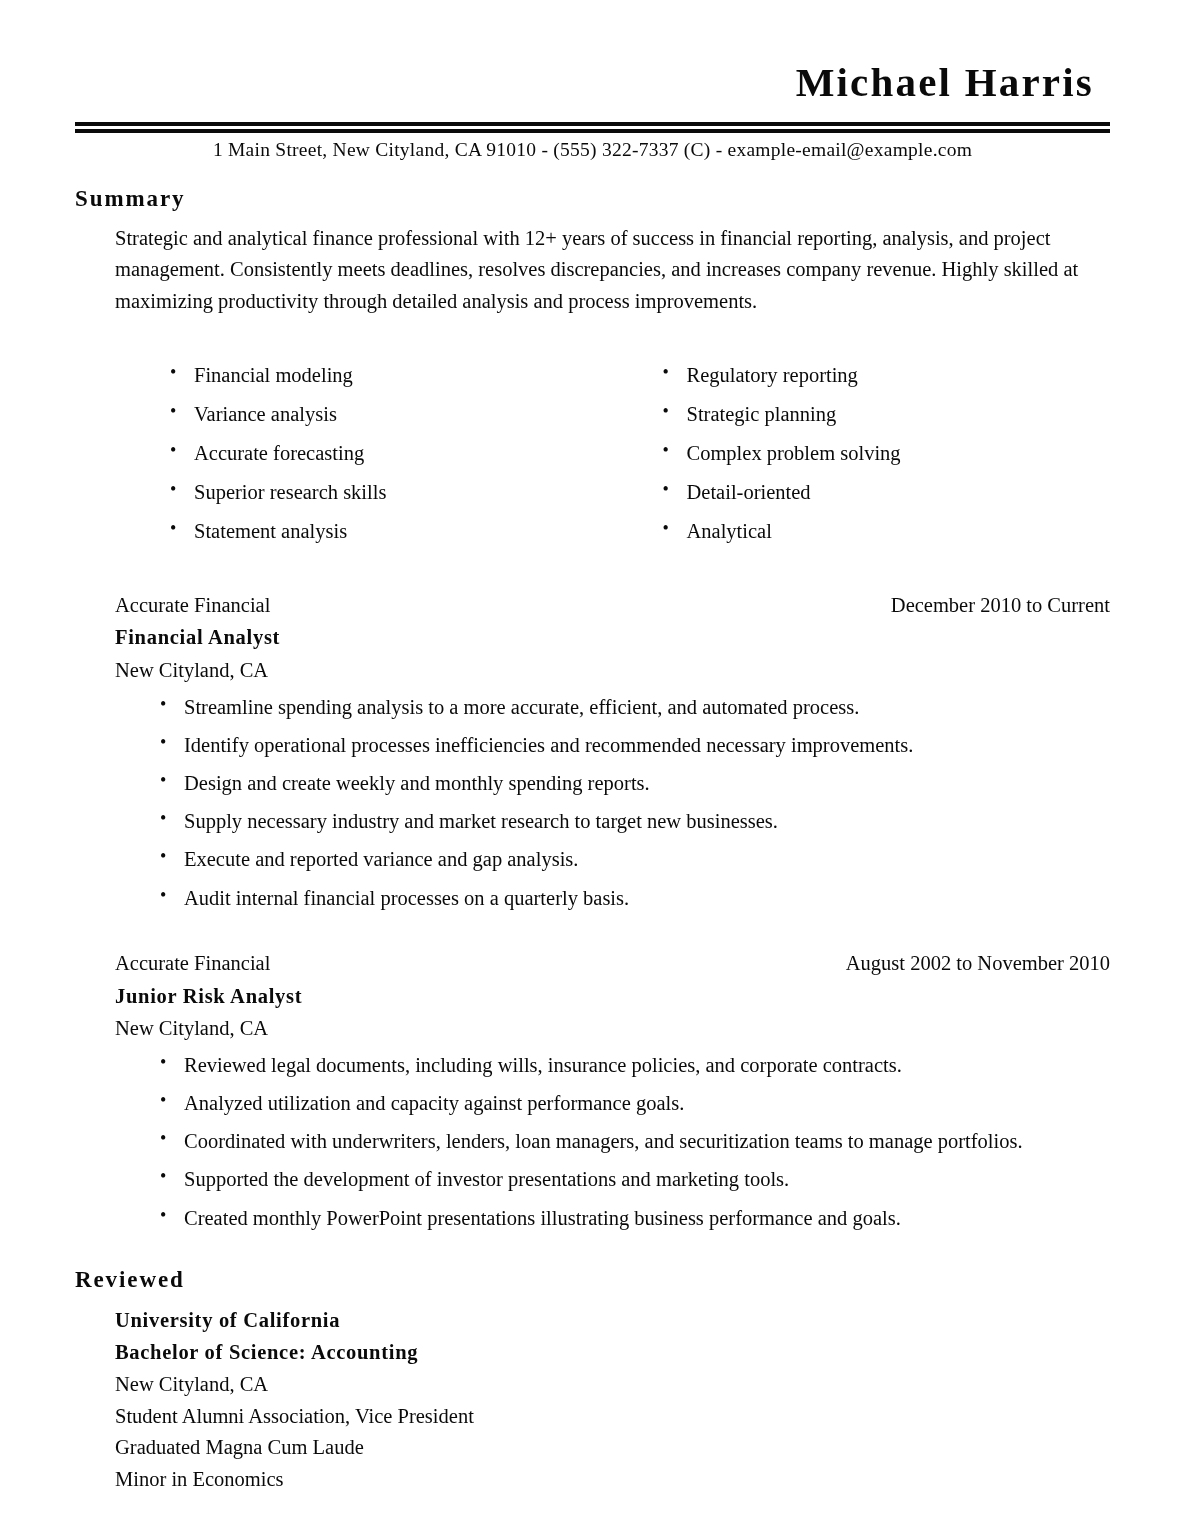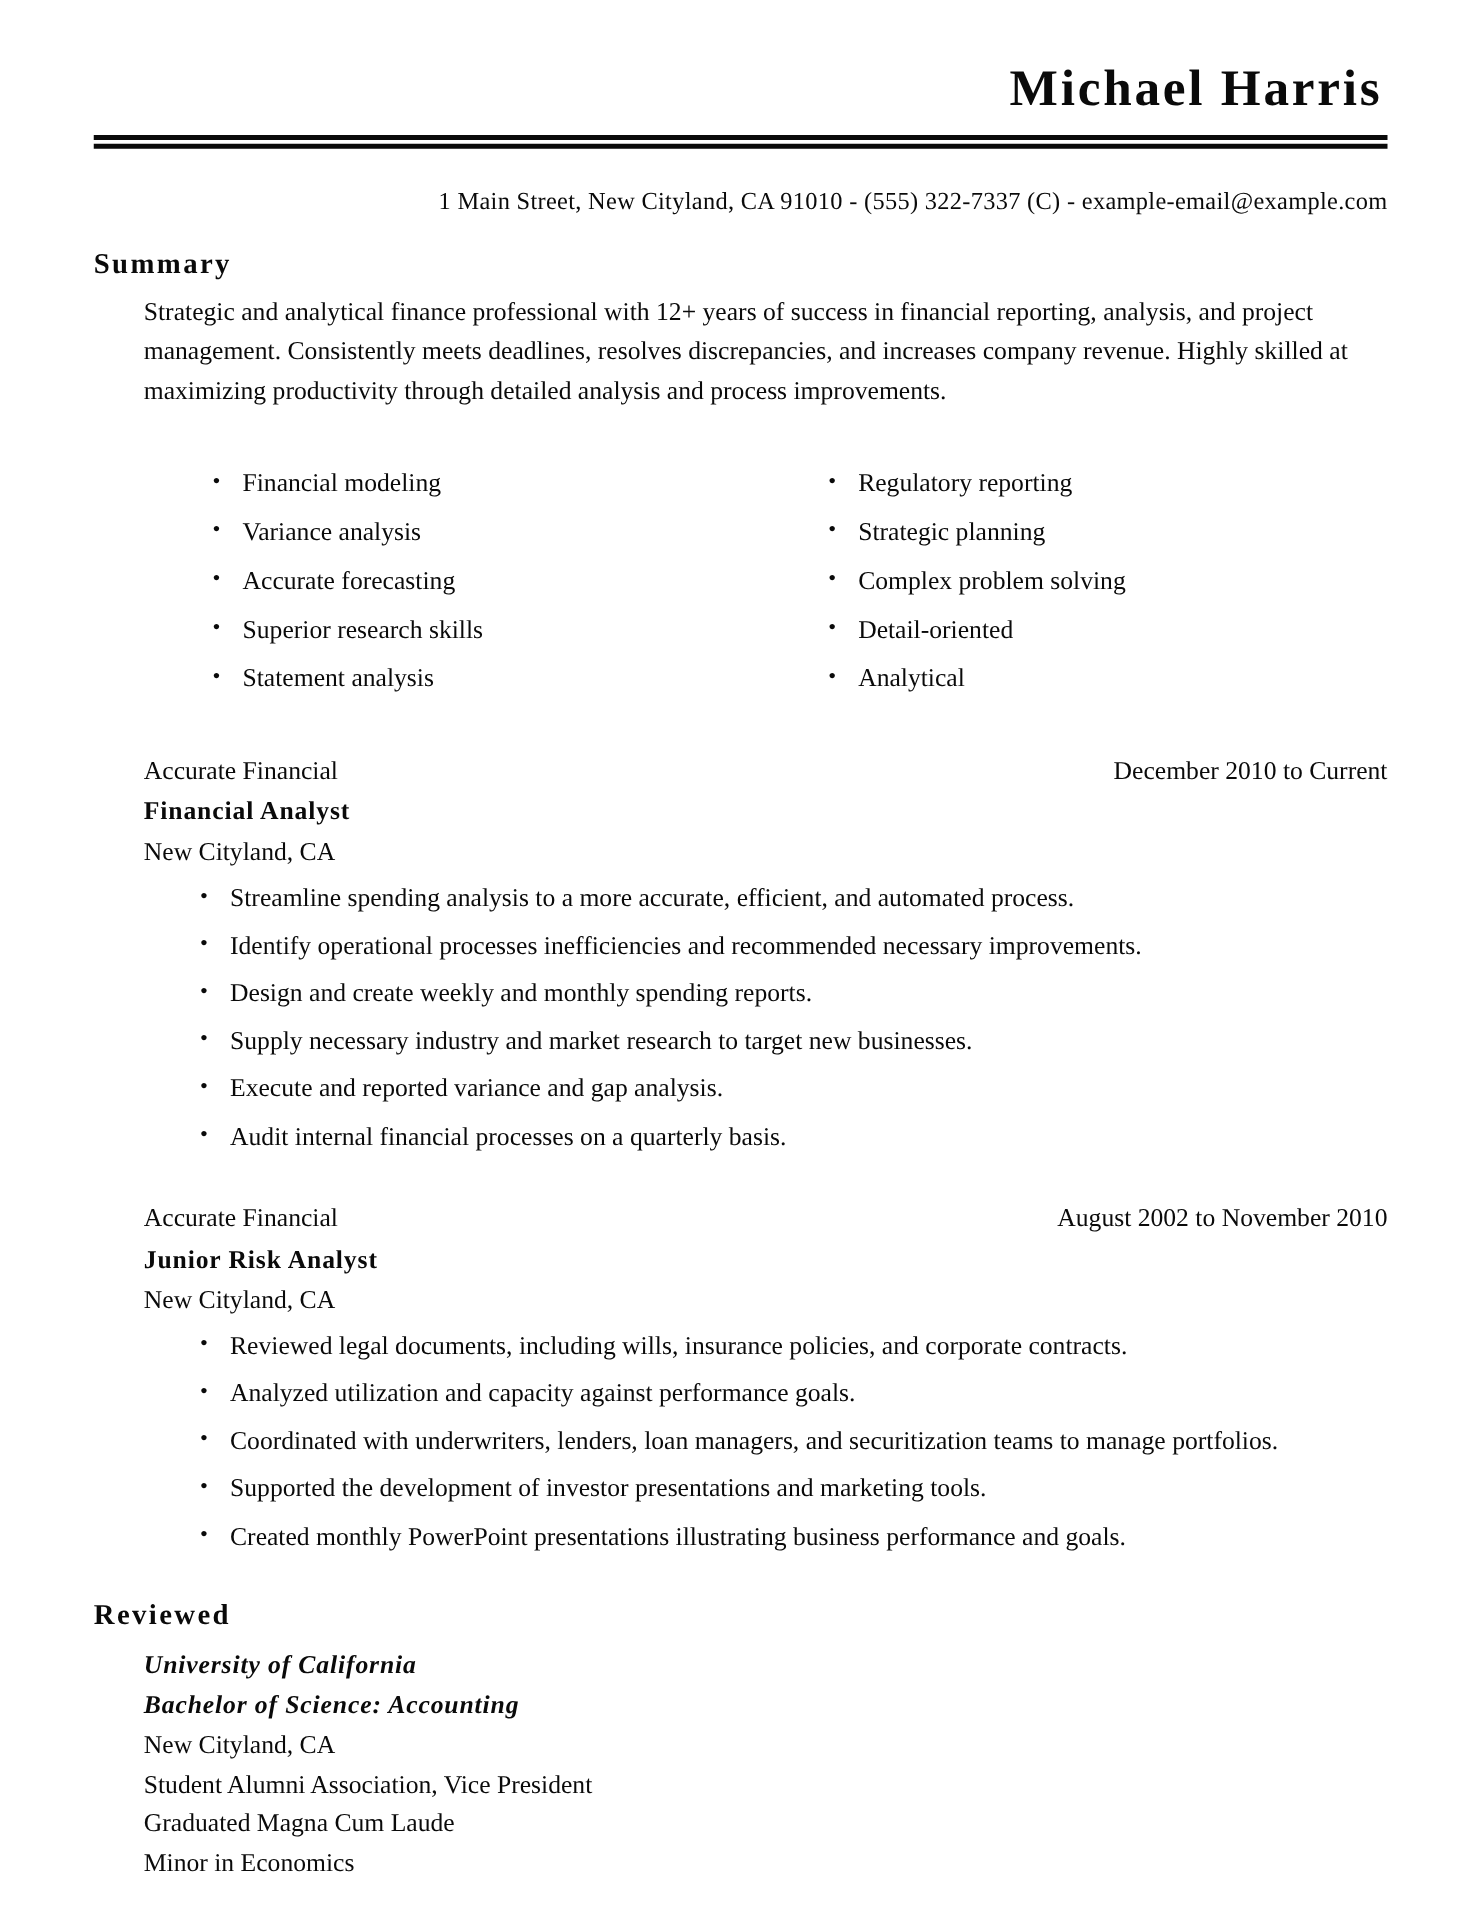--- a/index.html
+++ b/index.html
@@ -26,43 +26,43 @@
   
   .header {
     padding: 44px 77px 0 75px;
   }
   .name {
     text-align: right;
     font-size: 41px;
     font-weight: bold;
     letter-spacing: 2.2px;
     line-height: 1.12;
-    margin: 4px;
+    margin: 16px;
     white-space: nowrap;
   }
   .rules {
     margin-top: 14px;
   }
   .rule-thick {
     height: 4px;
     background: #0a0a0a;
   }
   .rule-gap {
     height: 3px;
     background: #ffffff;
   }
   .rule-thin {
     height: 4px;
     background: #0a0a0a;
   }
   .contact {
-    text-align: right;
+    text-align: center;
     font-size: 19.5px;
     letter-spacing: 0.25px;
-    margin-top: 32px;
+    margin-top: 6px;
     white-space: nowrap;
   }
 
   
   .section {
     padding: 0 77px 0 75px;
   }
   .section-title {
     font-size: 23px;
     font-weight: bold;
@@ -170,21 +170,20 @@
     padding-left: 40px;
     margin-top: 12px;
   }
   .edu-line {
     font-size: 20.5px;
     line-height: 1.55;
   }
   .edu-line.bold {
     font-weight: bold;
     letter-spacing: 0.7px;
-    font-style: italic;
   }
   .edu-line.degree .deg-field { font-weight: bold; }
 </style>
 </head>
 <body>
 
 <div class="page">
 
   <div class="header">
     <h1 class="name">Michael Harris</h1>

